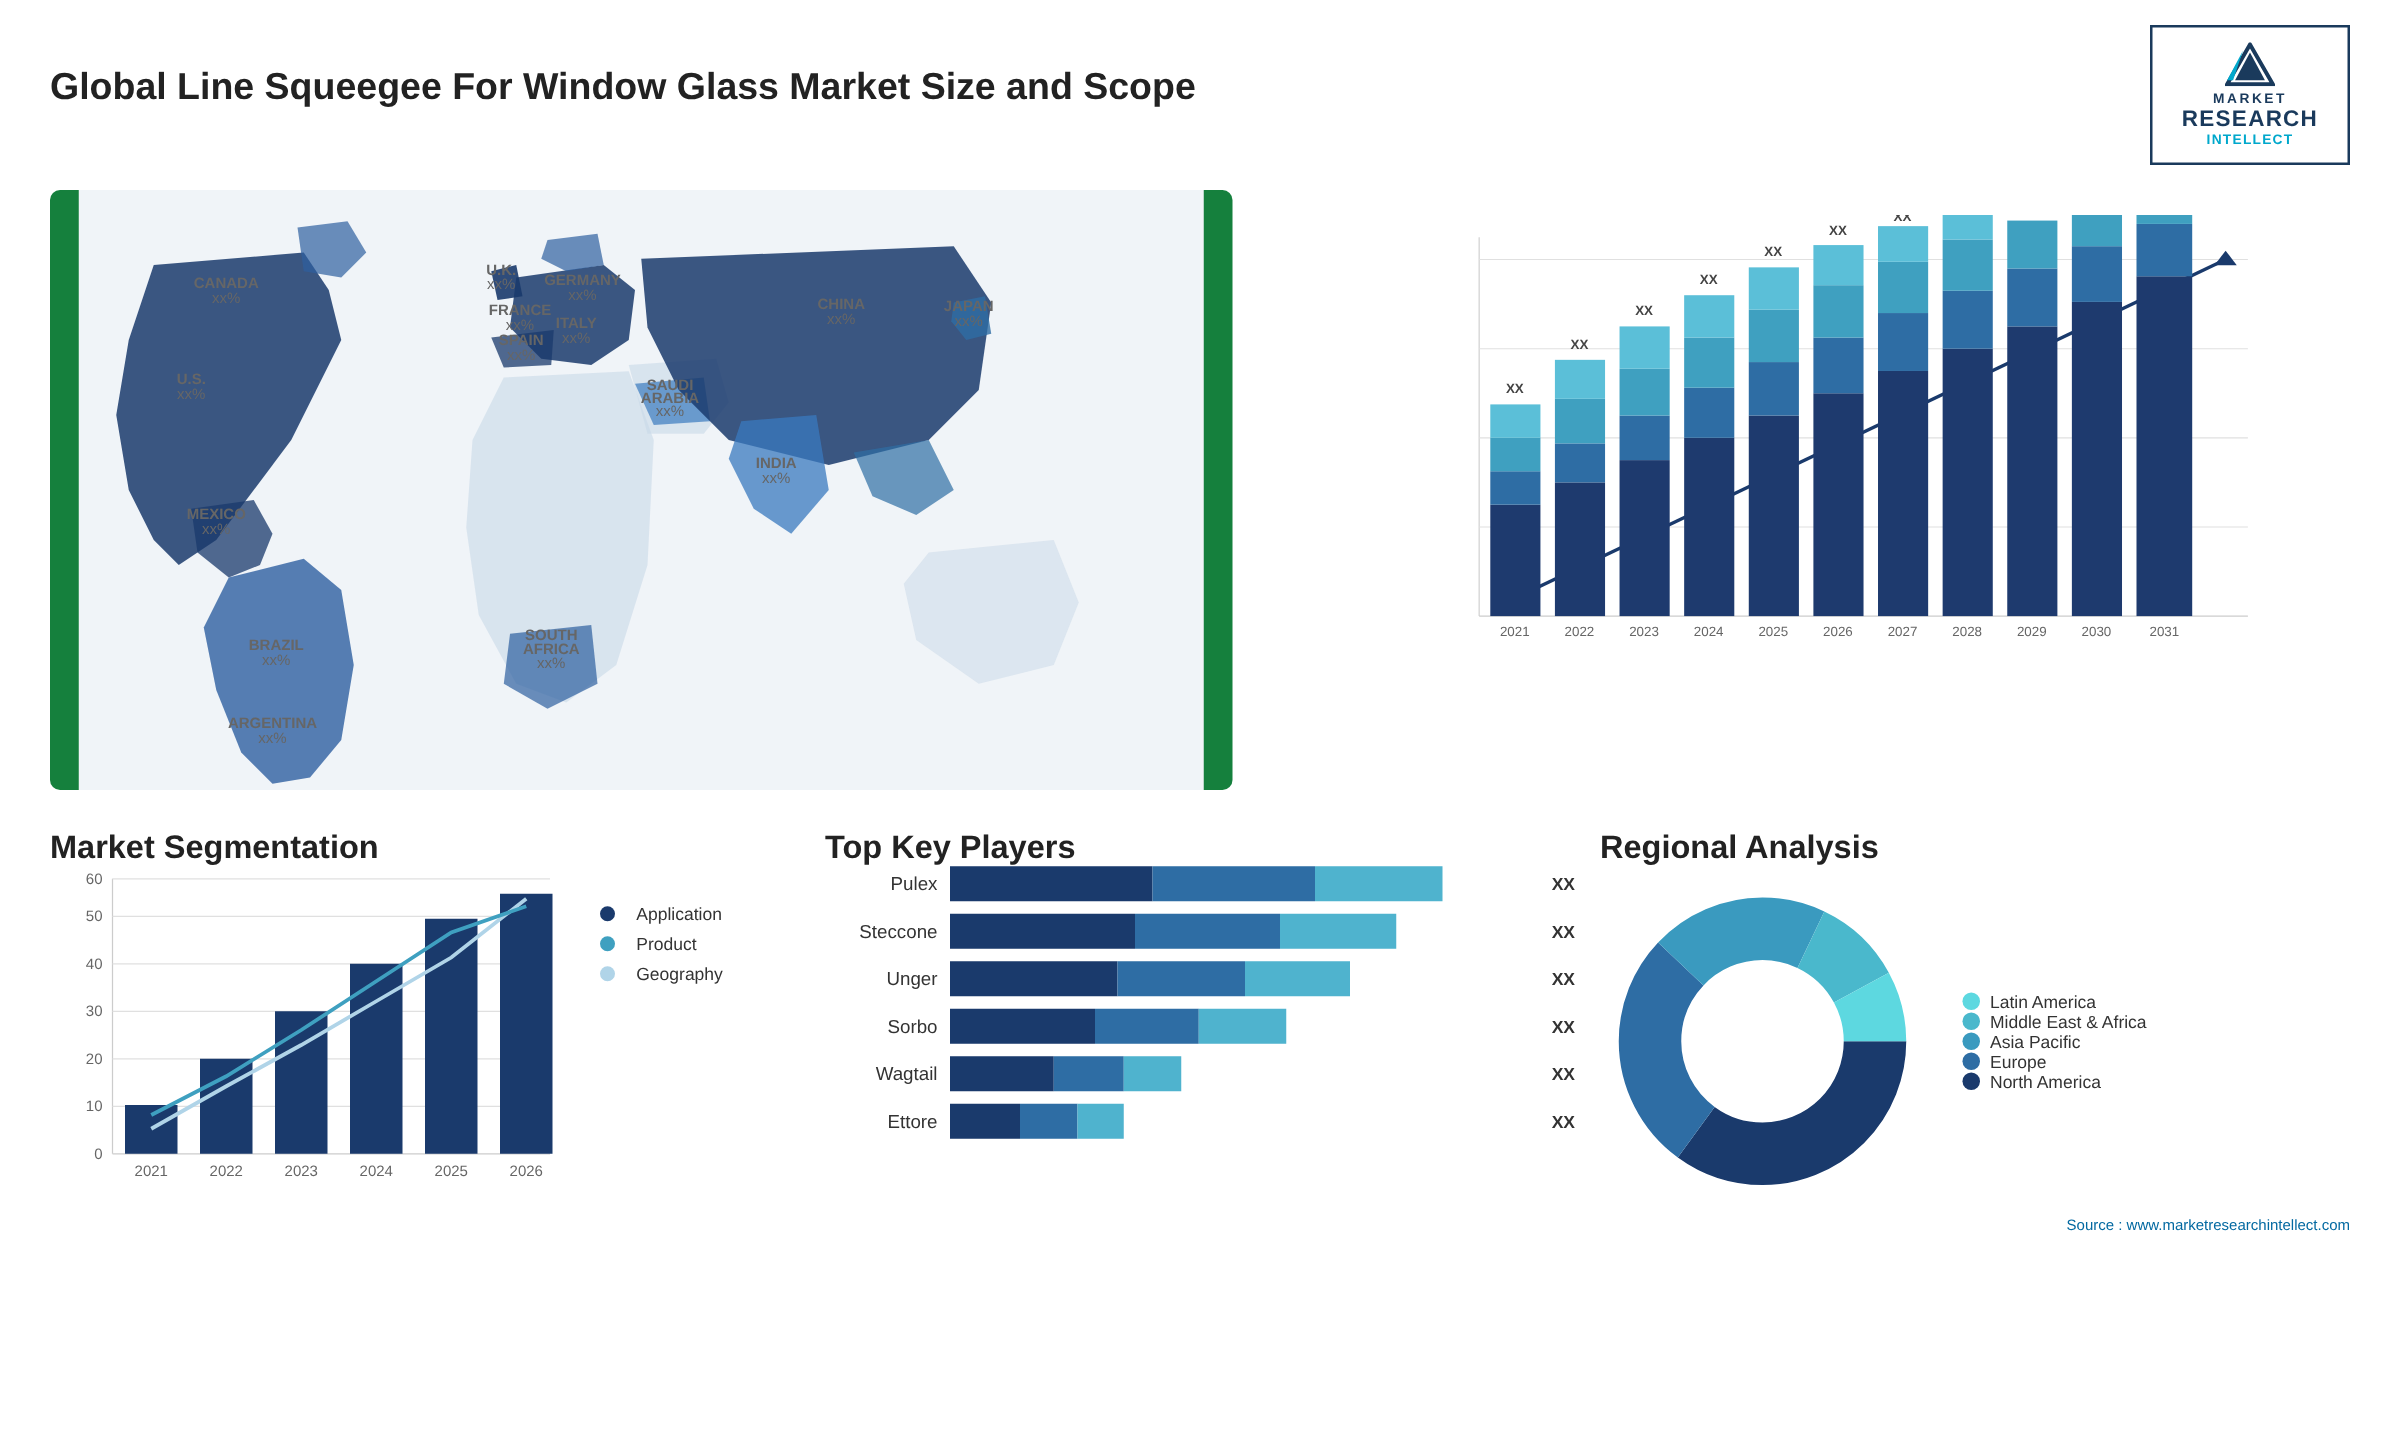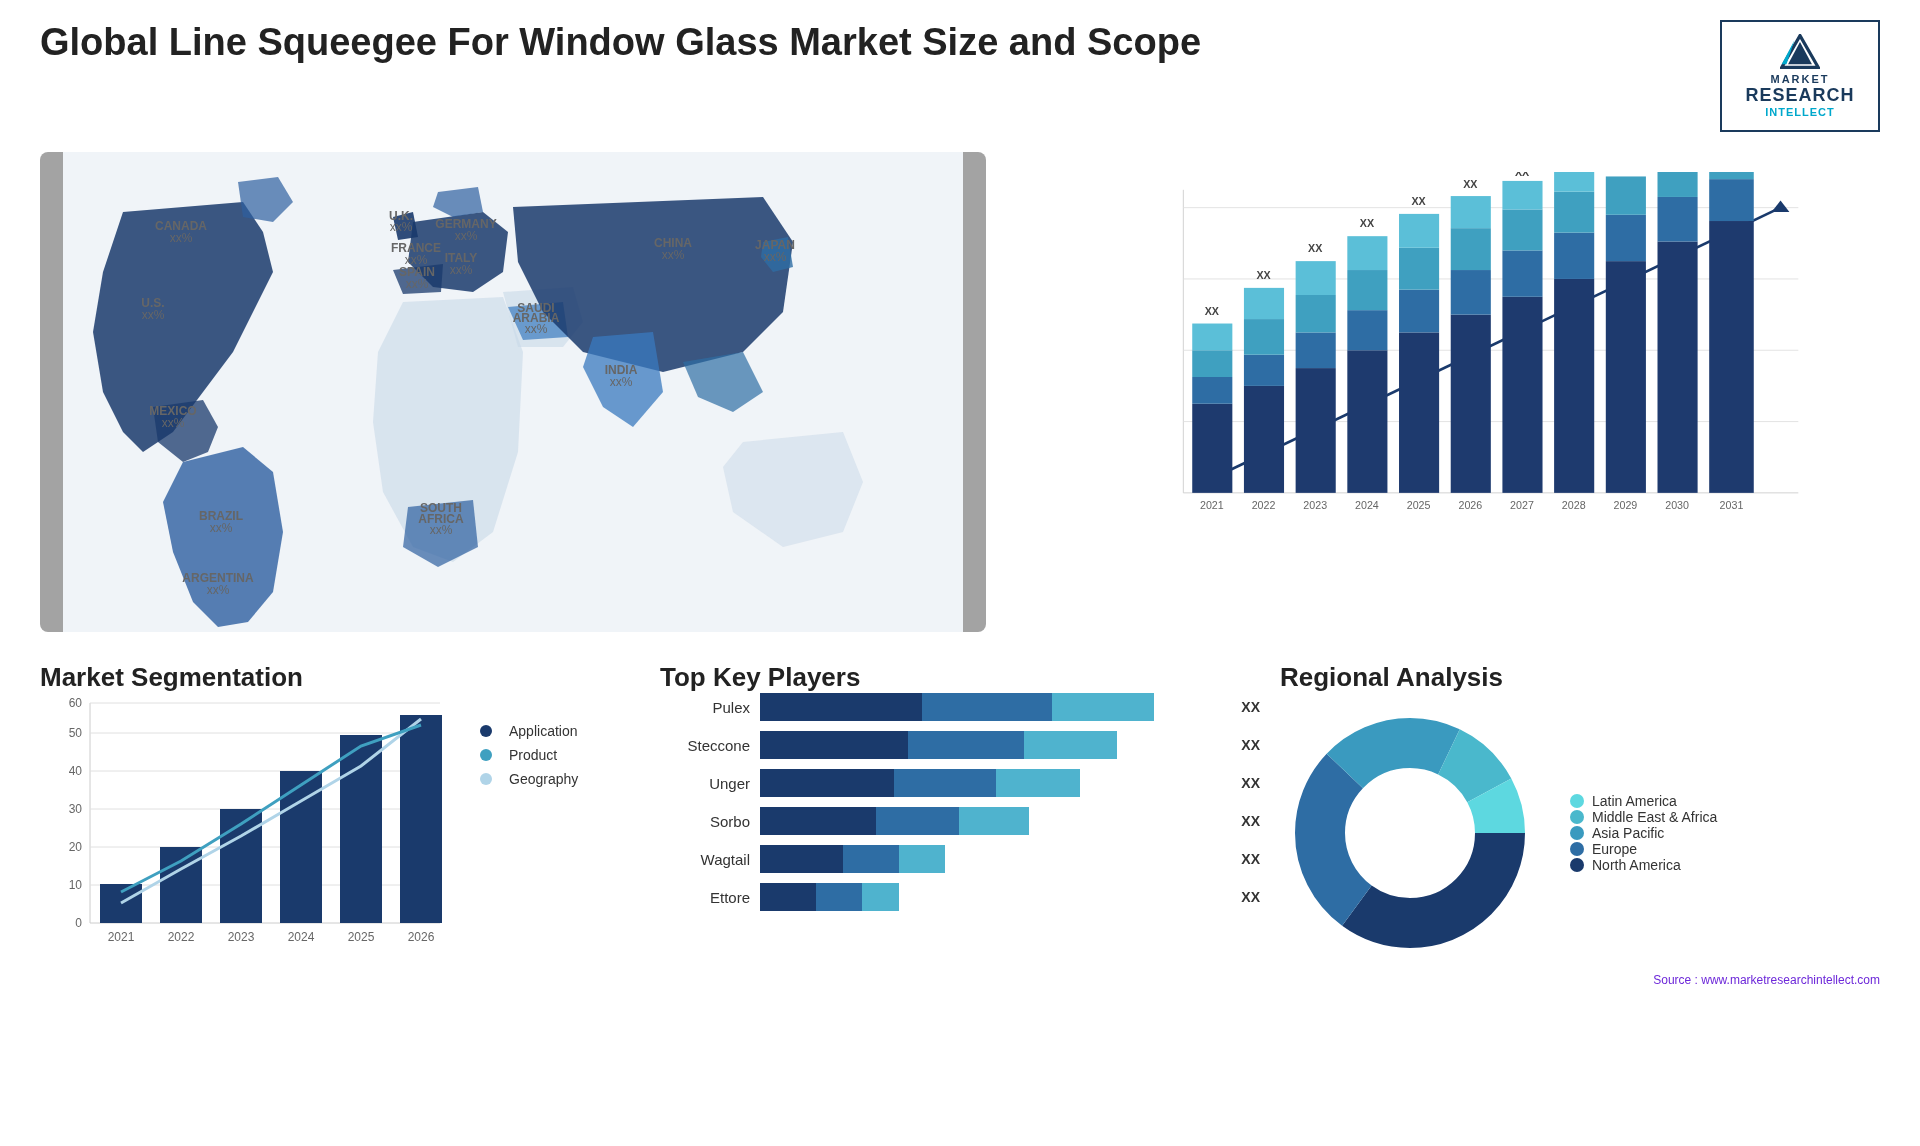--- a/index.html
+++ b/index.html
@@ -12,25 +12,26 @@
     }
 
     
     .header {
       display: flex;
       justify-content: space-between;
       align-items: flex-start;
       margin-bottom: 20px;
     }
     .main-title {
-      font-size: 38px;
+      font-size: 30px;
       font-weight: 600;
       color: #222;
       max-width: 1200px;
       line-height: 1.2;
+      margin-top: 32px;
     }
     .logo-box {
       display: flex;
       flex-direction: column;
       align-items: center;
       border: 2px solid #1a3a5c;
       padding: 12px 16px;
       min-width: 160px;
     }
     .logo-icon {
@@ -60,21 +61,21 @@
     
     .top-section {
       display: flex;
       gap: 40px;
       margin-bottom: 30px;
       height: 480px;
     }
     .map-container {
       flex: 1.1;
       position: relative;
-      background: #a3a3a3;
+      background: #15803d;
       border-radius: 8px;
       overflow: hidden;
     }
     .chart-container {
       flex: 0.9;
       position: relative;
       padding: 20px 20px 50px 60px;
     }
 
     
@@ -160,21 +161,21 @@
     .legend-dot {
       width: 14px;
       height: 14px;
       border-radius: 50%;
       flex-shrink: 0;
     }
 
     
     .source-text {
       font-size: 12px;
-      color: #6d28d9;
+      color: #0369a1;
       text-align: right;
       margin-top: 10px;
     }
 
     
     .seg-legend {
       display: flex;
       flex-direction: column;
       gap: 8px;
       margin-top: 10px;

